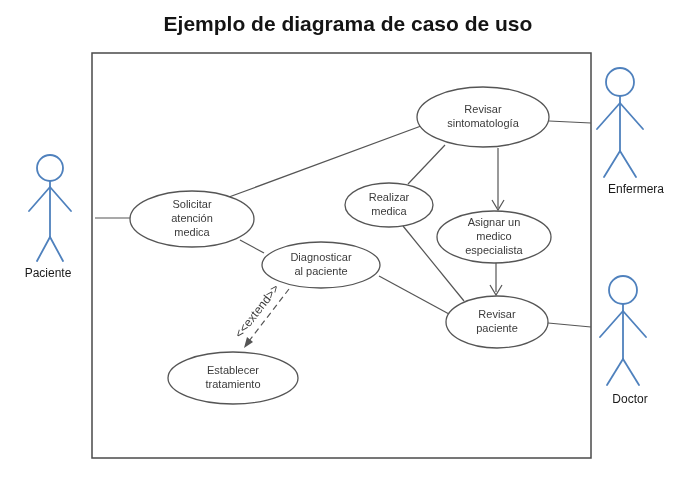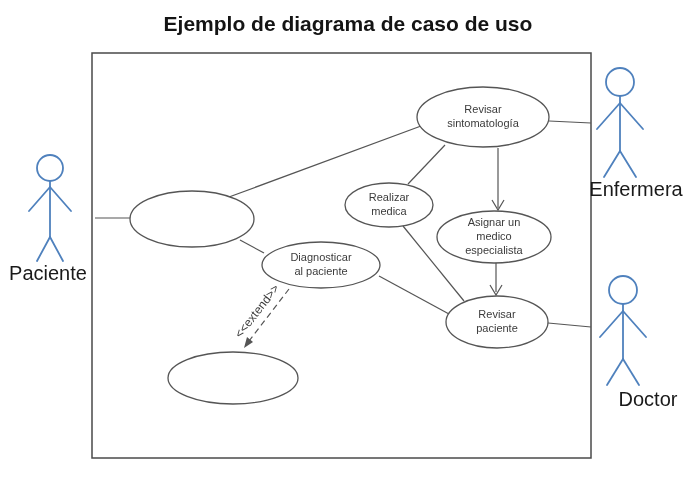--- a/index.html
+++ b/index.html
@@ -33,21 +33,21 @@
     transform:translate(-50%,-50%);
     text-align:center;
     white-space:pre-line;
     font-size:11px;line-height:1.25;
     color:var(--textdark);
   }
   .actor-label{
     position:absolute;
     transform:translate(-50%,-50%);
     text-align:center;
-    font-size:20px;color:#1a1a1a;
+    font-size:12px;color:#1a1a1a;
     white-space:nowrap;
   }
   .extend-label{
     position:absolute;
     transform:translate(-50%,-50%) rotate(-52deg);
     font-size:12px;color:var(--textdark);
     white-space:nowrap;
   }
 </style>
 </head>
@@ -110,29 +110,34 @@
       <line x1="623" y1="304" x2="623" y2="359"></line>
       <line x1="623" y1="311" x2="600" y2="337"></line>
       <line x1="623" y1="311" x2="646" y2="337"></line>
       <line x1="623" y1="359" x2="607" y2="385"></line>
       <line x1="623" y1="359" x2="639" y2="385"></line>
     </g>
   </svg>
 
   <div class="uc-label" style="left:483px;top:117px;width:120px;">Revisar
 sintomatología</div>
+  <div class="uc-label" style="left:192px;top:219px;width:110px;">Solicitar
+atención
+medica</div>
   <div class="uc-label" style="left:389px;top:205px;width:90px;">Realizar
 medica</div>
   <div class="uc-label" style="left:321px;top:265px;width:110px;">Diagnosticar
 al paciente</div>
   <div class="uc-label" style="left:494px;top:237px;width:104px;">Asignar un
 medico
 especialista</div>
   <div class="uc-label" style="left:497px;top:322px;width:96px;">Revisar
 paciente</div>
+  <div class="uc-label" style="left:233px;top:378px;width:116px;">Establecer
+tratamiento</div>
 
   <div class="actor-label" style="left:48px;top:273px;">Paciente</div>
   <div class="actor-label" style="left:636px;top:189px;">Enfermera</div>
-  <div class="actor-label" style="left:648px;top:399px;text-align:right;">Doctor</div>
+  <div class="actor-label" style="left:630px;top:399px;text-align:right;">Doctor</div>
 
   <div class="extend-label" style="left:257px;top:311px;">&lt;&lt;extend&gt;&gt;</div>
 
 </div>
 
 </body></html>

